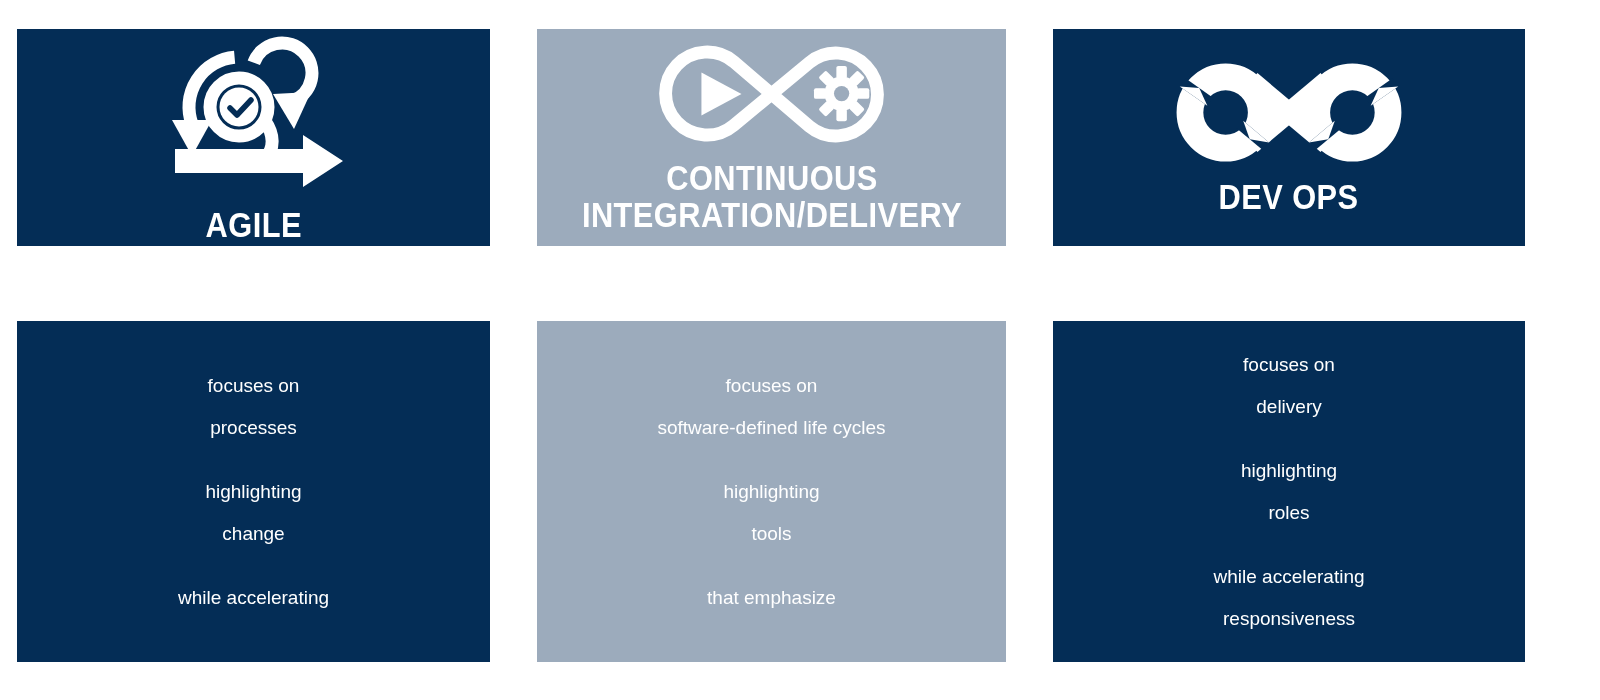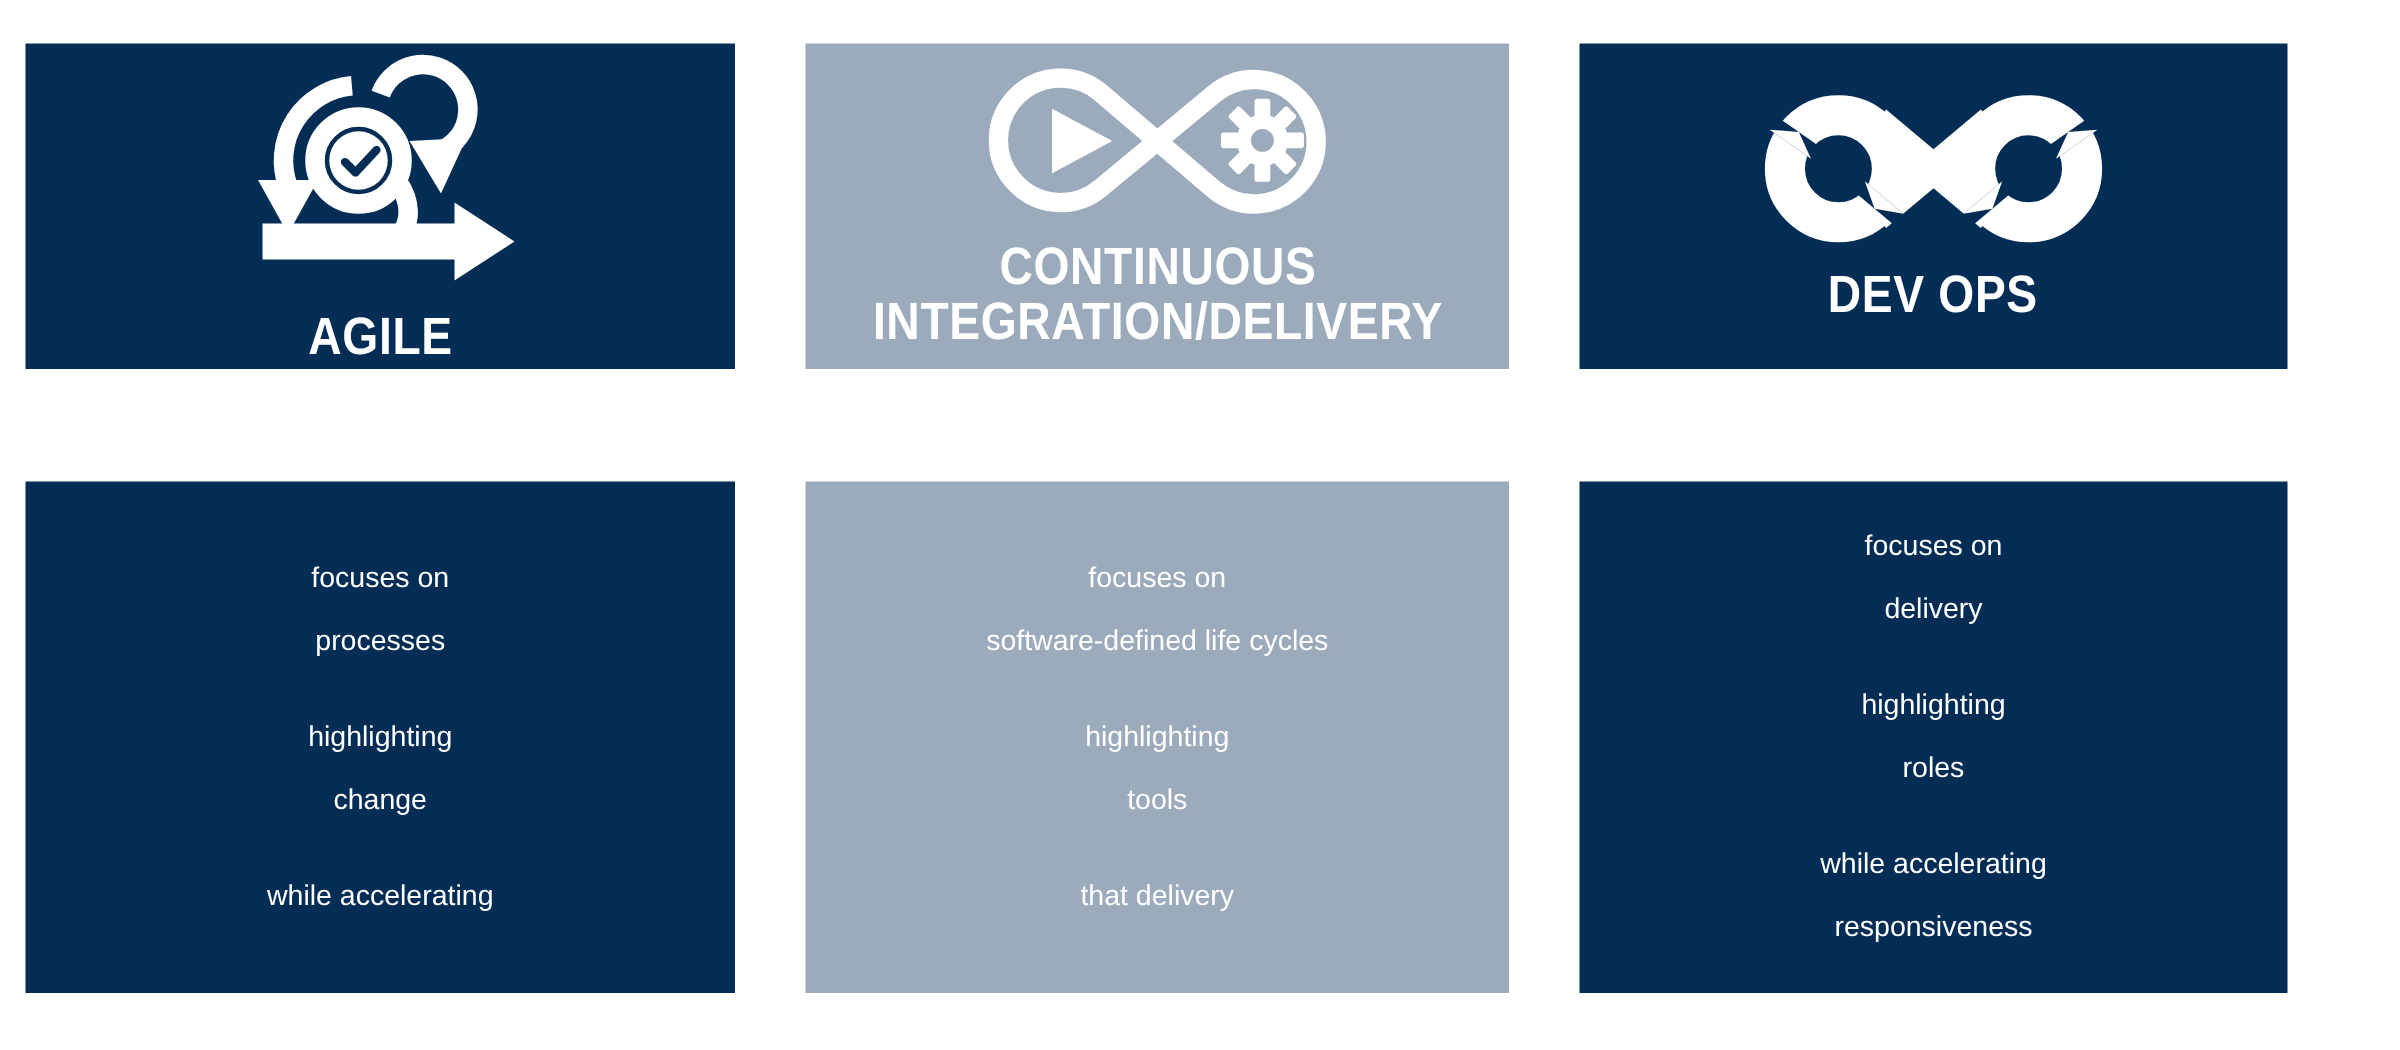--- a/index.html
+++ b/index.html
@@ -133,21 +133,21 @@
   <section class="box gray desc-row col-2">
     <div class="desc-group">
       <div class="dline">focuses on</div>
       <div class="dline bold">software-defined life cycles</div>
     </div>
     <div class="desc-group">
       <div class="dline">highlighting</div>
       <div class="dline bold">tools</div>
     </div>
     <div class="desc-group">
-      <div class="dline">that delivery</div>
+      <div class="dline">that emphasize</div>
     </div>
   </section>
 
   <section class="box navy desc-row col-3">
     <div class="desc-group">
       <div class="dline">focuses on</div>
       <div class="dline bold">delivery</div>
     </div>
     <div class="desc-group">
       <div class="dline">highlighting</div>

